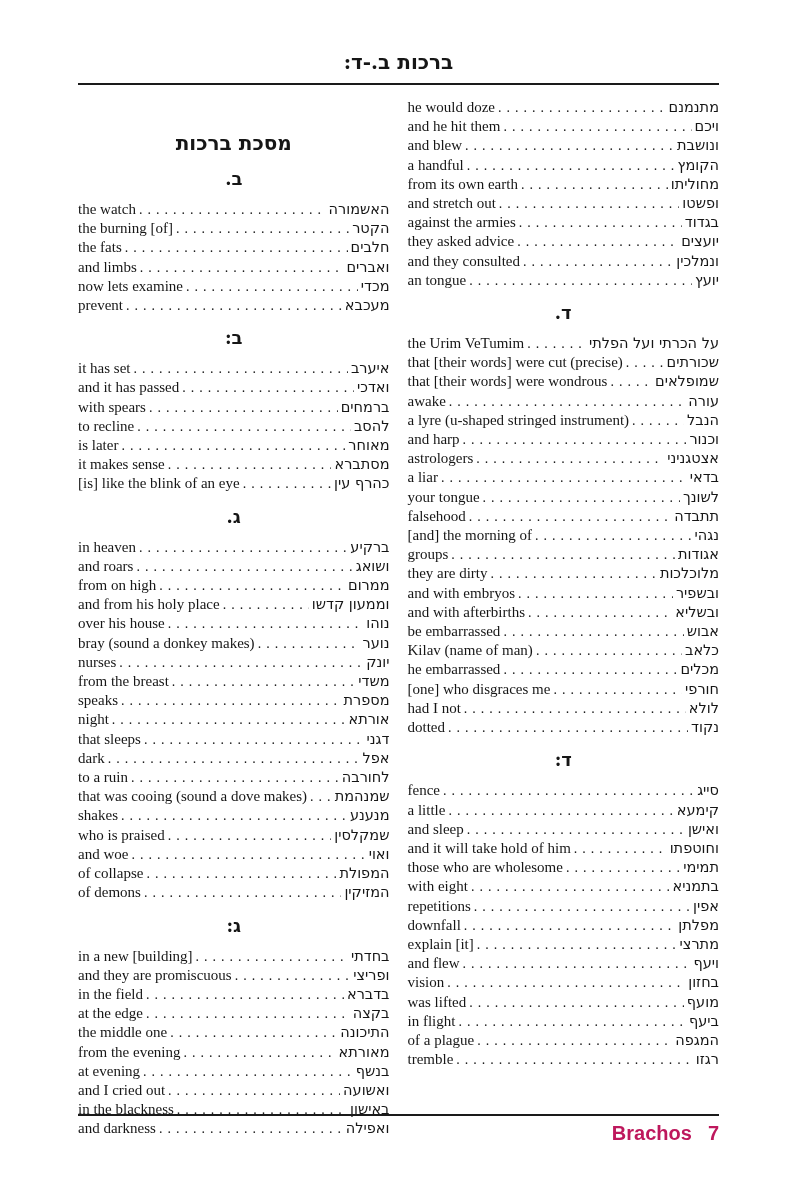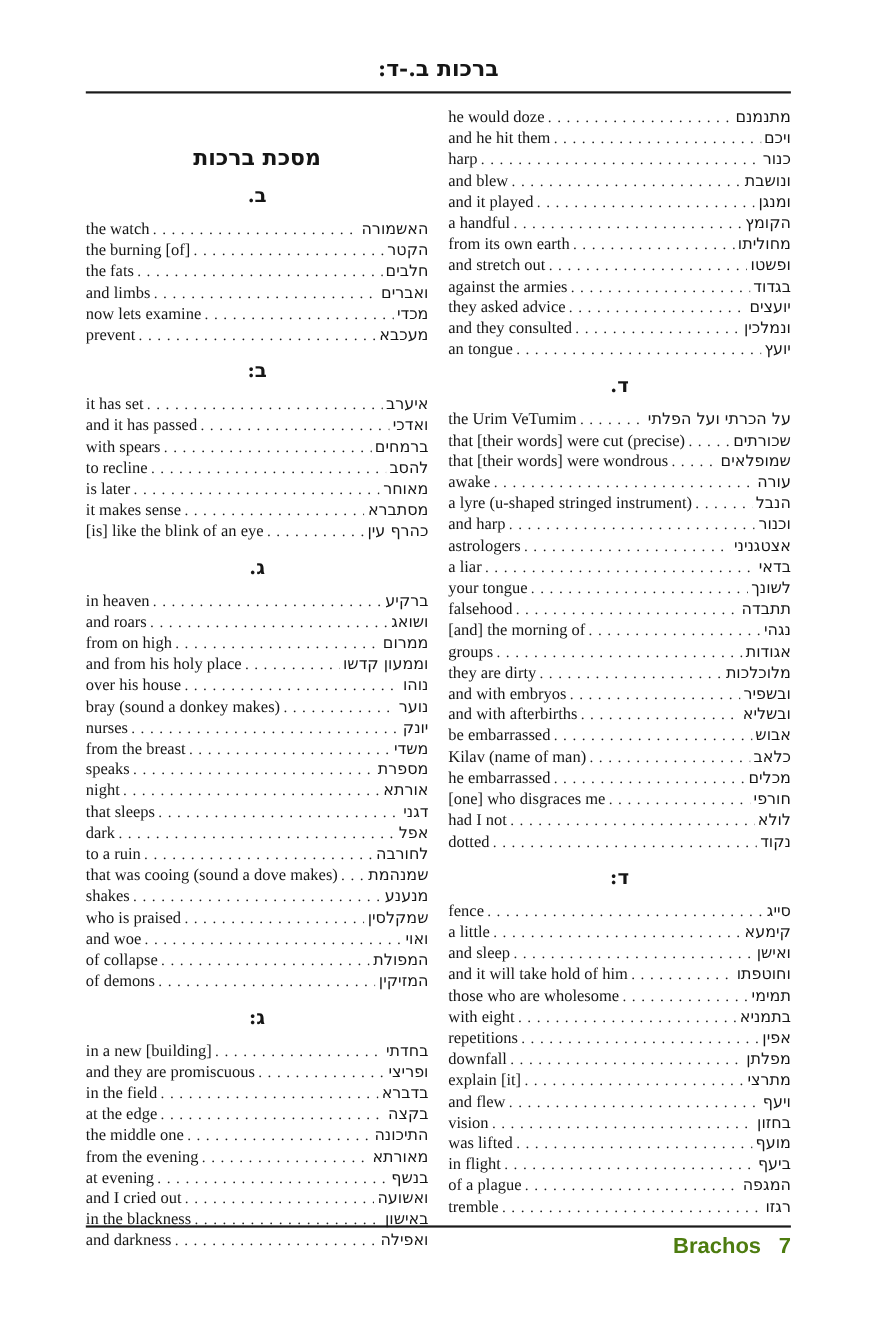--- a/index.html
+++ b/index.html
@@ -88,21 +88,21 @@
     position: absolute;
     left: 78px;
     right: 76px;
     top: 1114px;
     border-top: 2.5px solid #1a1a1a;
     padding-top: 6px;
     text-align: right;
     font-family: "Liberation Sans", sans-serif;
     font-weight: bold;
     font-size: 20px;
-    color: #4d7c0f;
+    color: #be185d;
   }
   .footer-page-number { margin-left: 16px; }
 </style>
 </head>
 <body>
 
 <div class="page">
 
   <div class="page-header">ברכות ב.-ד:</div>
 
@@ -378,37 +378,27 @@
     <span class="leader"></span>
     <span class="he" dir="rtl">מתנמנם</span>
   </div>
 
   <div class="row">
     <span class="en">and he hit them</span>
     <span class="leader"></span>
     <span class="he" dir="rtl">ויכם</span>
   </div>
 
-  <div class="row">
-    <span class="en">harp</span>
-    <span class="leader"></span>
-    <span class="he" dir="rtl">כנור</span>
-  </div>
 
   <div class="row">
     <span class="en">and blew</span>
     <span class="leader"></span>
     <span class="he" dir="rtl">ונושבת</span>
   </div>
 
-  <div class="row">
-    <span class="en">and it played</span>
-    <span class="leader"></span>
-    <span class="he" dir="rtl">ומנגן</span>
-  </div>
 
   <div class="row">
     <span class="en">a handful</span>
     <span class="leader"></span>
     <span class="he" dir="rtl">הקומץ</span>
   </div>
 
   <div class="row">
     <span class="en">from its own earth</span>
     <span class="leader"></span>

